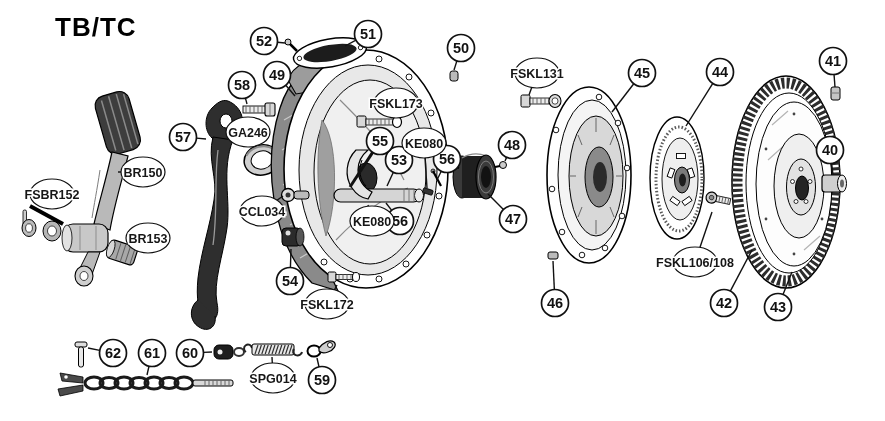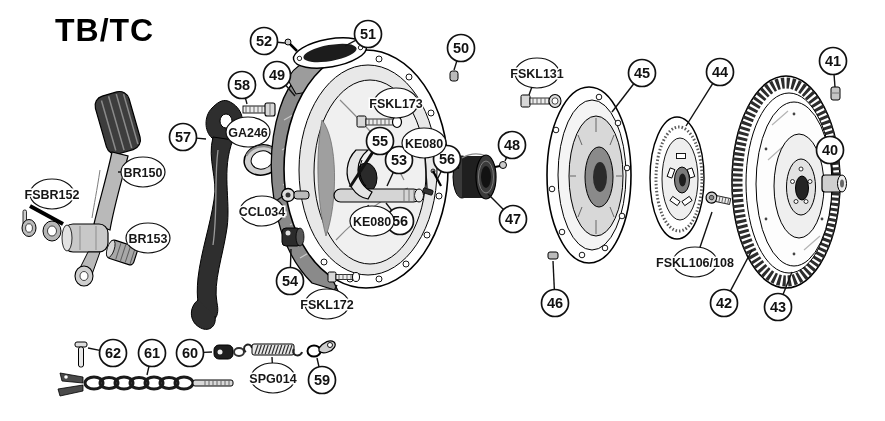--- a/index.html
+++ b/index.html
@@ -1,18 +1,18 @@
 <!DOCTYPE html>
 <html><head>
 <meta charset="utf-8">
 <style>
   html,body{margin:0;padding:0;background:#fff;}
   .stage{position:relative;width:885px;height:421px;background:#ffffff;overflow:hidden;
          font-family:"Liberation Sans",sans-serif;}
-  .title{position:absolute;left:55px;top:12px;font-size:32px;font-weight:bold;color:#000;
+  .title{position:absolute;left:55px;top:12px;font-size:26px;font-weight:bold;color:#000;
          letter-spacing:1px;}
   svg.layer{position:absolute;left:0;top:0;}
   svg text{font-family:"Liberation Sans",sans-serif;}
   .num-callout text{font-size:14.5px;font-weight:bold;fill:#111;}
   .code-label text{font-size:12.5px;font-weight:bold;fill:#161616;
                    paint-order:stroke;stroke:#ffffff;stroke-width:3px;}
 </style>
 </head>
 <body>
 

